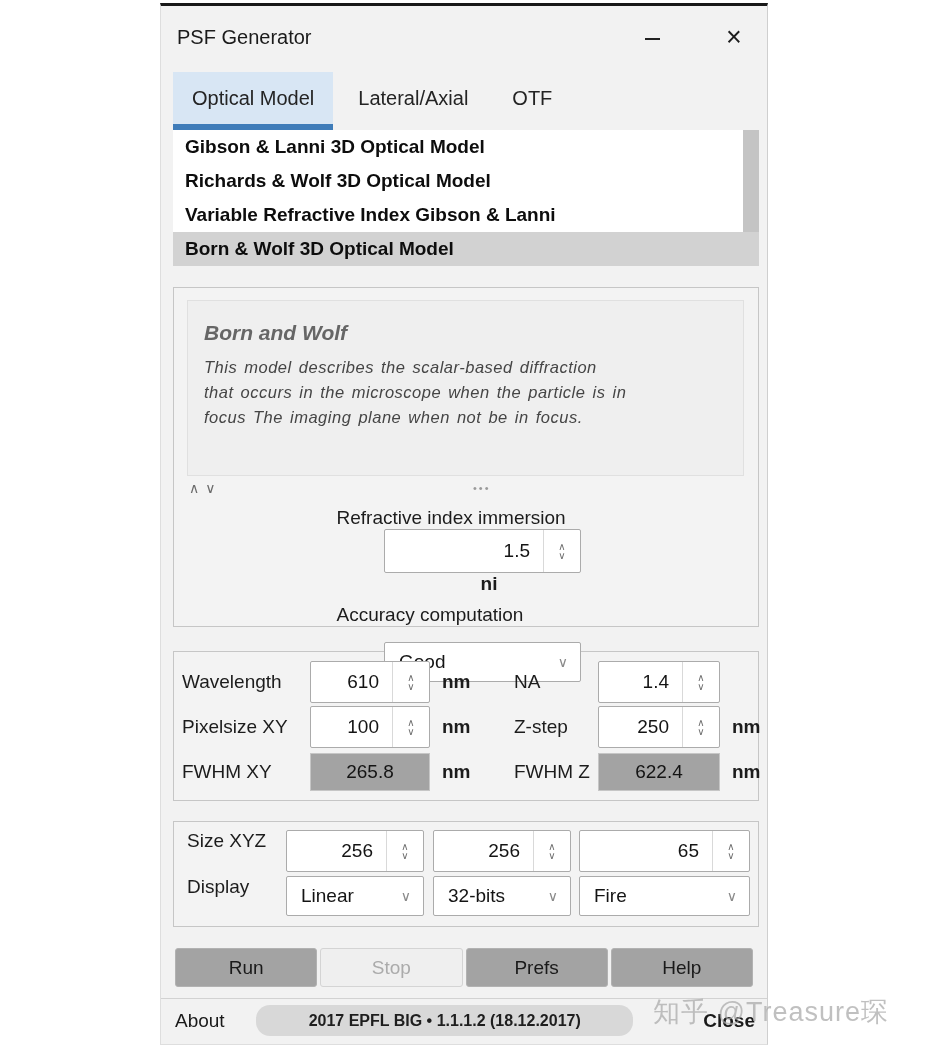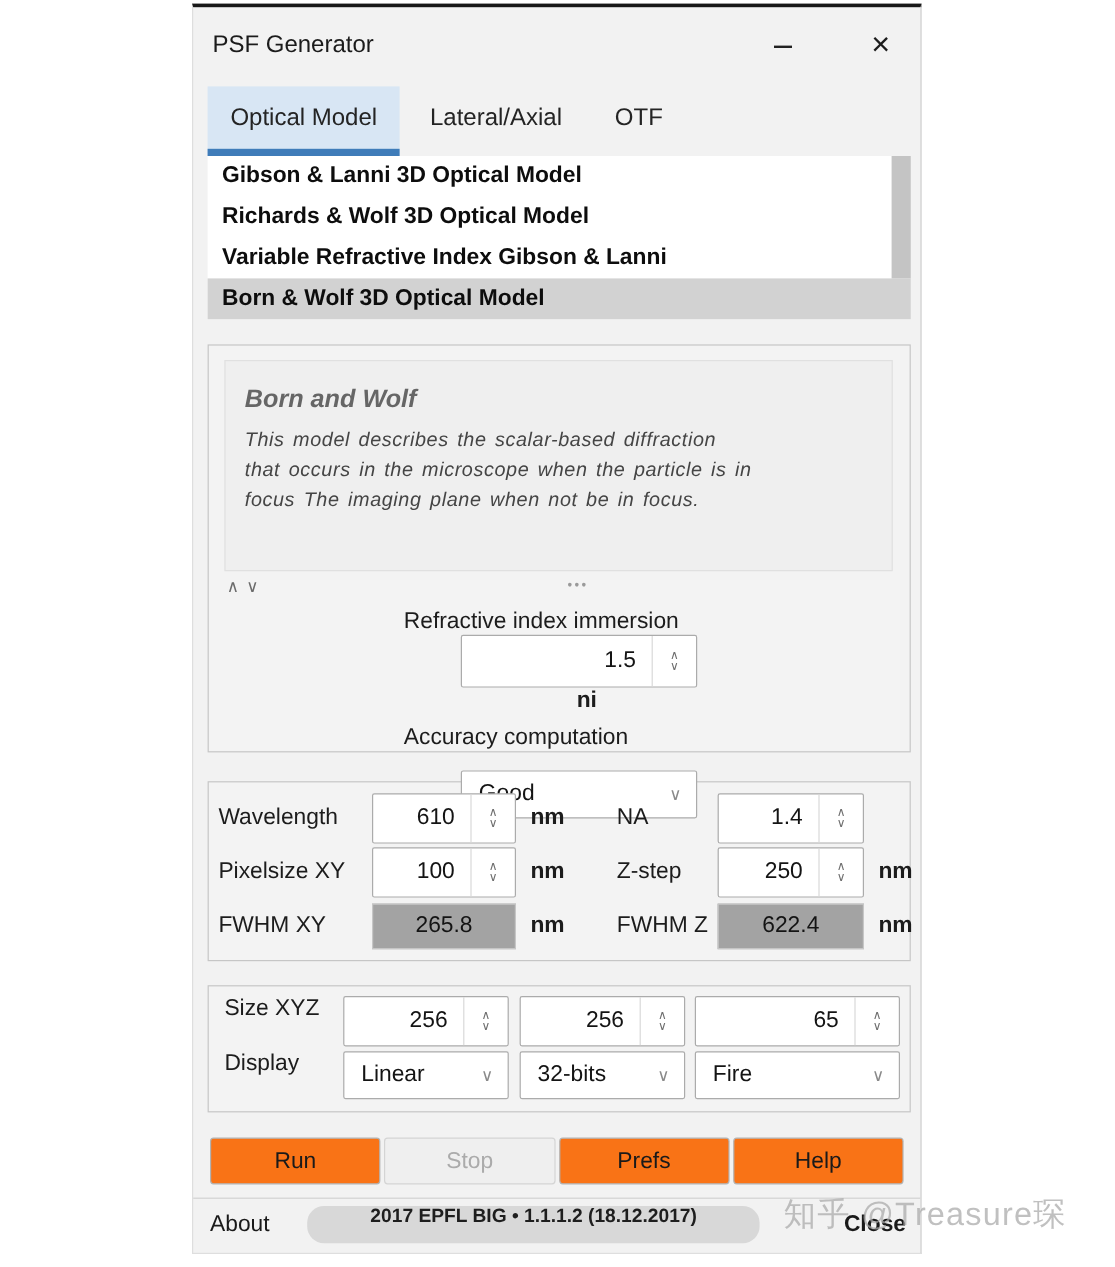--- a/index.html
+++ b/index.html
@@ -85,30 +85,30 @@
   .size-row { display:flex; align-items:flex-start; height:46px; }
   .size-row .row-label { width:104px; font-size:19px; color:#1c1c1c; padding-left:5px; }
   .size-row .spinner { height:42px; }
   .size-row .combo { height:40px; }
   .w1 { width:138px; margin-right:9px; }
   .w2 { width:138px; margin-right:8px; }
   .w3 { flex:1; }
 
   
   .actions { display:flex; margin:21px 14px 0 14px; gap:3px; }
-  .btn { flex:1; height:39px; background:#f97316; border:1px solid #b2b2b2; border-radius:3px;
+  .btn { flex:1; height:39px; background:#a3a3a3; border:1px solid #b2b2b2; border-radius:3px;
          display:flex; align-items:center; justify-content:center; font-size:19px; color:#1a1a1a; }
   .btn.disabled { background:#efefef; border-color:#d4d4d4; color:#ababab; }
 
   
   .status-sep { margin-top:11px; border-top:1px solid #d2d2d2; }
   .statusbar { display:flex; align-items:center; padding:6px 12px 0 14px;gap:26px; }
   .about-label { font-size:19px; color:#1a1a1a; width:62px; }
   .progressbar { width:424px; height:31px; background:#d8d8d8; border-radius:14px;
-                 display:flex; justify-content:center; }
+                 display:flex; align-items:center; justify-content:center; }
   .progress-text { font-size:16px; font-weight:bold; color:#1e1e1e; }
   .close-label { margin-left:44px; font-size:19px; font-weight:bold; color:#1a1a1a; }
 
   
   .watermark { position:absolute; left:653px; top:994px; font-size:27px; color:#a9a9a9;
                opacity:0.72; white-space:nowrap; z-index:10; letter-spacing:1px; }
 </style>
 </head>
 <body>
 

